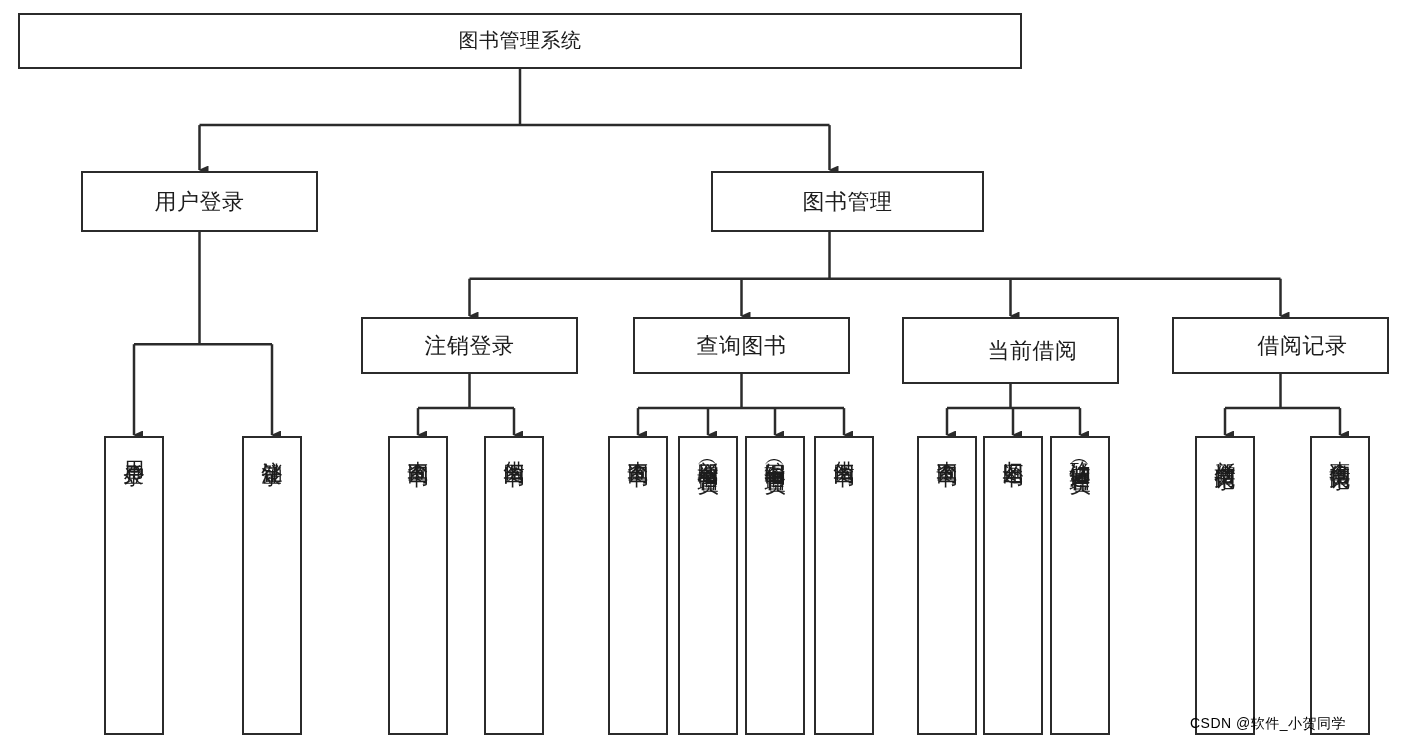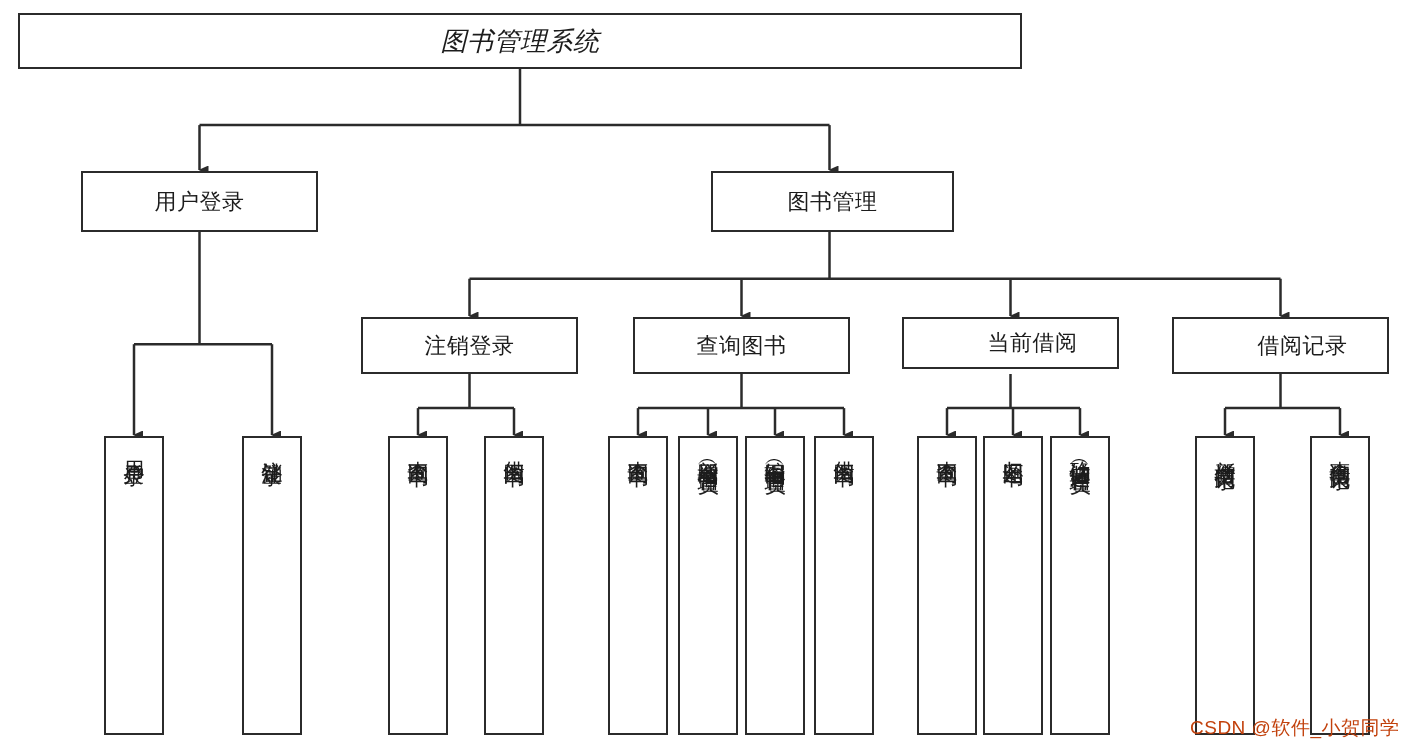--- a/index.html
+++ b/index.html
@@ -43,41 +43,40 @@
     line-height: 1.18;
     color: #1c1c1c;
     letter-spacing: 0.5px;
     white-space: pre-wrap;
   }
   
   .node.horiz .label {
     font-size: 22px;
   }
   .node.root .label {
-    font-size: 26px;
-    font-style: italic;
+    font-size: 20px;
   }
   
   .node.vert {
     align-items: flex-start;
     justify-content: center;
     padding-top: 6px;
   }
   .node.vert .label {
     writing-mode: vertical-rl;
     text-orientation: upright;
     font-size: 21px;
     line-height: 1.05;
     letter-spacing: 2px;
     max-height: 285px;
   }
   .watermark {
     position: absolute;
-    font-size: 19px;
-    color: #c2410c;
+    font-size: 14px;
+    color: #000000;
     white-space: nowrap;
     letter-spacing: 0.5px;
     pointer-events: none;
     text-align: right;
   }
 </style>
 </head>
 <body>
 
 <div id="canvas">
@@ -123,30 +122,30 @@
         <path d="M1340,408.1 L1340,435" marker-end="url(#arrowhead)"></path>
       </g>
   </svg>
   <div id="node-layer">
       <div class="node horiz root" style="left: 18px; top: 13px; width: 1004px; height: 56px;">
         <span class="label">图书管理系统</span>
       </div>
       <div class="node horiz" style="left: 81px; top: 171px; width: 237px; height: 61px;">
         <span class="label">用户登录</span>
       </div>
-      <div class="node horiz" style="left: 711px; top: 171px; width: 243px; height: 61px;">
+      <div class="node horiz" style="left: 711px; top: 171px; width: 273px; height: 61px;">
         <span class="label">图书管理</span>
       </div>
       <div class="node horiz" style="left: 361px; top: 317px; width: 217px; height: 57px;">
         <span class="label">注销登录</span>
       </div>
       <div class="node horiz" style="left: 633px; top: 317px; width: 217px; height: 57px;">
         <span class="label">查询图书</span>
       </div>
-      <div class="node horiz" style="left: 902px; top: 317px; width: 217px; height: 52px; padding-left: 44px;">
+      <div class="node horiz" style="left: 902px; top: 317px; width: 217px; height: 67px; padding-left: 44px;">
         <span class="label">当前借阅</span>
       </div>
       <div class="node horiz" style="left: 1172px; top: 317px; width: 217px; height: 57px; padding-left: 44px;">
         <span class="label">借阅记录</span>
       </div>
       <div class="node vert" style="left: 104px; top: 436px; width: 60px; height: 299px;">
         <span class="label">用户登录</span>
       </div>
       <div class="node vert" style="left: 242px; top: 436px; width: 60px; height: 299px;">
         <span class="label">注销登录</span>

